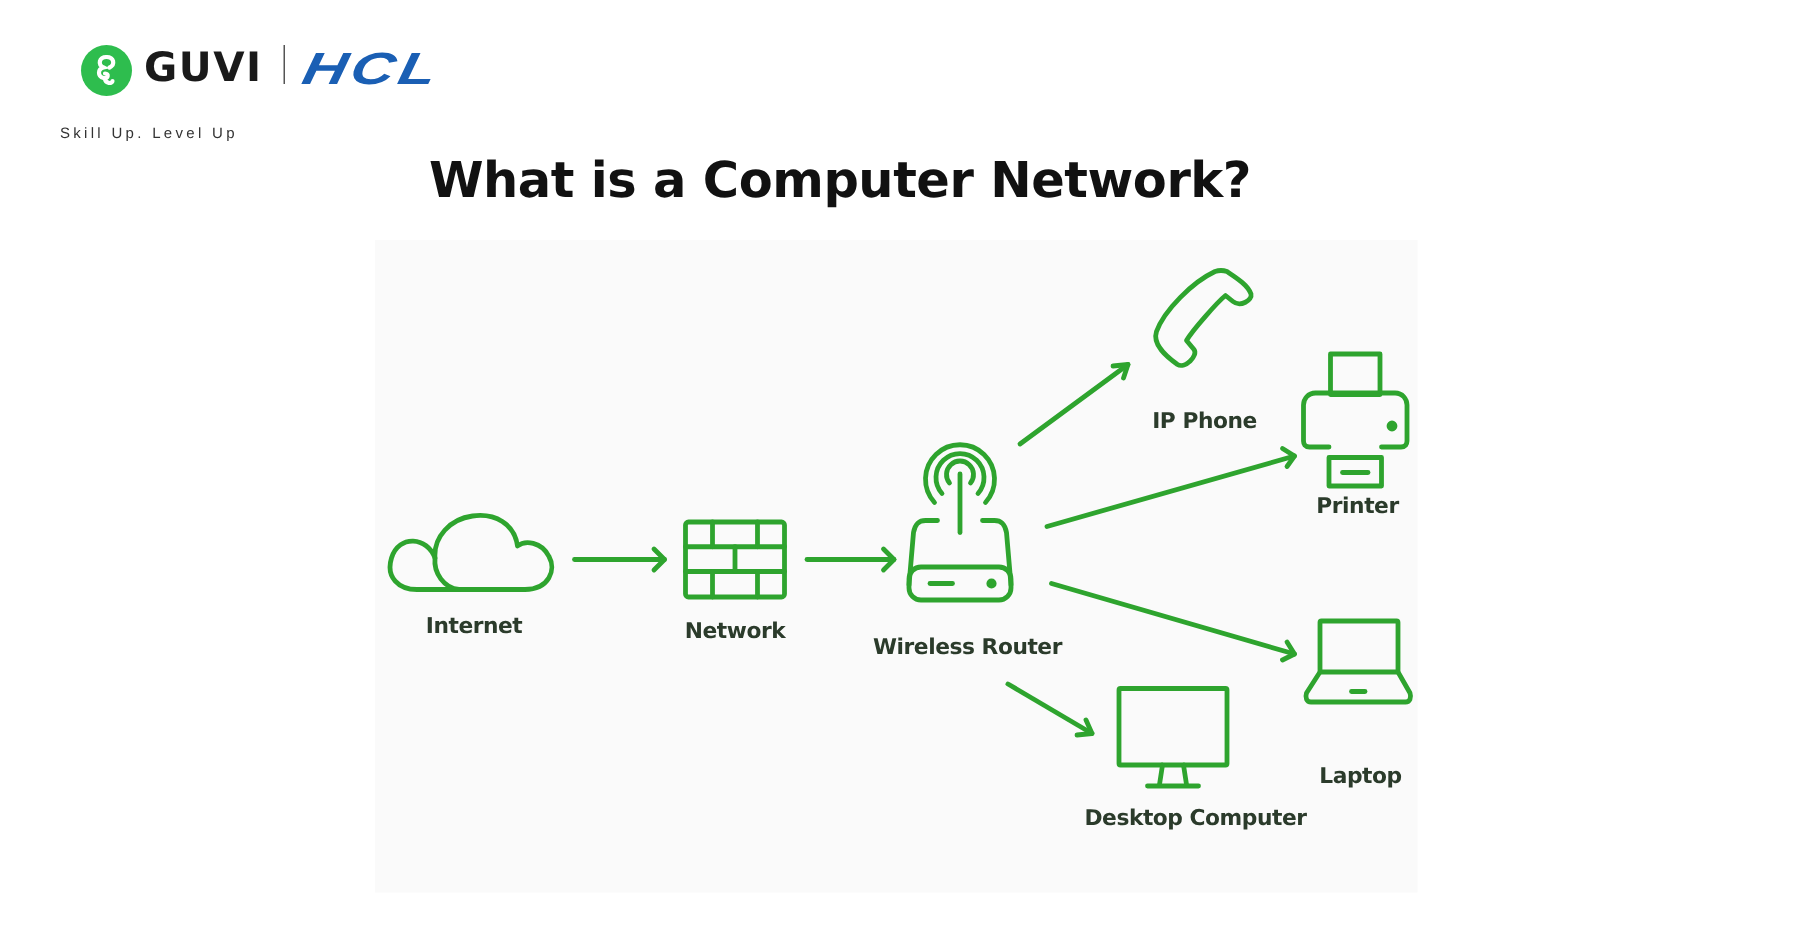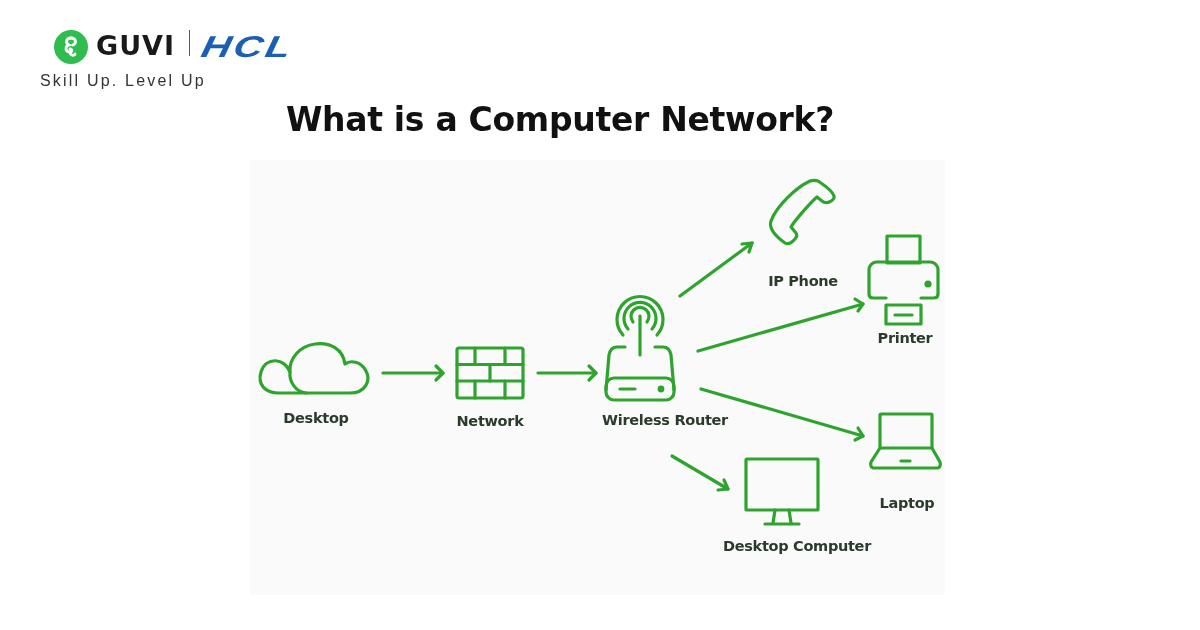--- a/index.html
+++ b/index.html
@@ -2,21 +2,21 @@
 <html><head>
 <meta charset="utf-8">
 <style>
   html, body { margin:0; padding:0; }
   body { width:1200px; height:630px; background:#ffffff; position:relative; overflow:hidden; font-family:"Liberation Sans", sans-serif; }
   .logo { position:absolute; left:54px; top:30px; height:34px; display:flex; }
   .guvi-badge { width:34px; height:34px; border-radius:50%; background:#2ebd4e; display:flex; align-items:center; justify-content:center; }
   .guvi-text { font-family:"DejaVu Sans", sans-serif; font-size:27px; font-weight:600; color:#1a1a1a; margin-left:8px; letter-spacing:1px; }
   .sep { width:1px; height:26px; background:#555; margin:0 12px 0 14px; }
   .hcl { font-family:"Liberation Sans", sans-serif; font-weight:900; font-style:italic; font-size:30px; color:#1a5fb4; letter-spacing:2px; transform:skewX(-12deg) scaleX(1.35); transform-origin:left center; display:inline-block; }
-  .tagline { position:absolute; left:40px; top:72px; font-size:16px; letter-spacing:2.2px; color:#333; }
+  .tagline { position:absolute; left:40px; top:84px; font-size:10px; letter-spacing:2.2px; color:#333; }
   .title { position:absolute; left:0; width:1120px; top:100px; text-align:center; font-family:"DejaVu Sans", sans-serif; font-weight:bold; font-size:33px; color:#111; letter-spacing:-0.3px; }
   .panel { position:absolute; left:250px; top:160px; width:695px; height:435px; background:#fafafa; }
   svg.diagram { position:absolute; left:0; top:0; }
   .lbl { position:absolute; font-family:"DejaVu Sans", sans-serif; font-weight:bold; font-size:14.5px; color:#2b3b2b; white-space:nowrap; transform:translateX(-50%); letter-spacing:-0.3px; }
 </style>
 </head>
 <body>
 
 <div class="logo">
   <div class="guvi-badge">
@@ -112,19 +112,19 @@
       <line x1="701" y1="389" x2="863" y2="436"></line>
       <polyline points="858,428 863,436 855,440"></polyline>
     </g>
     <g>
       <line x1="672" y1="456" x2="728" y2="489"></line>
       <polyline points="718,490 728,489 724,480"></polyline>
     </g>
   </g>
 </svg>
 
-<div class="lbl" style="left:316px; top:410px;">Desktop</div>
+<div class="lbl" style="left:316px; top:410px;">Internet</div>
 <div class="lbl" style="left:490px; top:413px;">Network</div>
-<div class="lbl" style="left:645px; top:412px;margin-left:20px;">Wireless Router</div>
+<div class="lbl" style="left:645px; top:424px;">Wireless Router</div>
 <div class="lbl" style="left:803px; top:273px;">IP Phone</div>
 <div class="lbl" style="left:905px; top:330px;text-align:right;">Printer</div>
-<div class="lbl" style="left:907px; top:495px;">Laptop</div>
+<div class="lbl" style="left:907px; top:510px;">Laptop</div>
 <div class="lbl" style="left:783px; top:538px;margin-left:14px;">Desktop Computer</div>
 
 </body></html>

